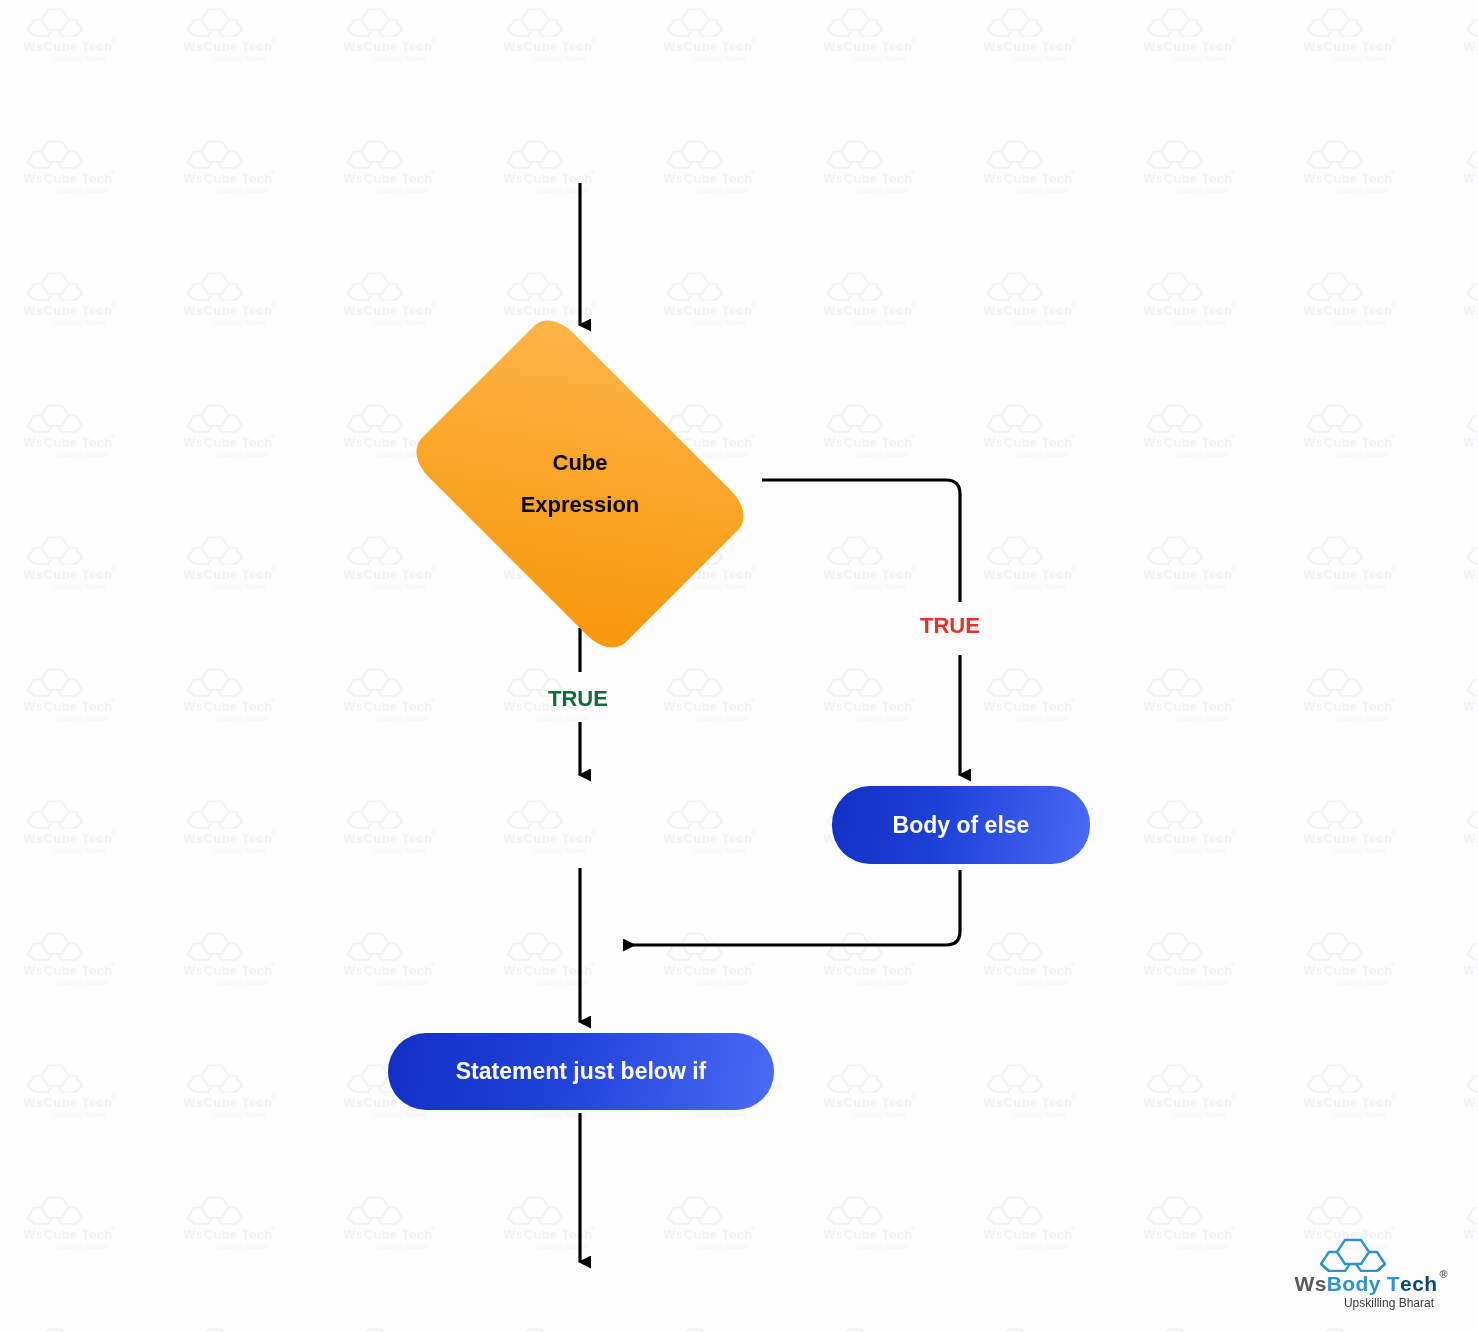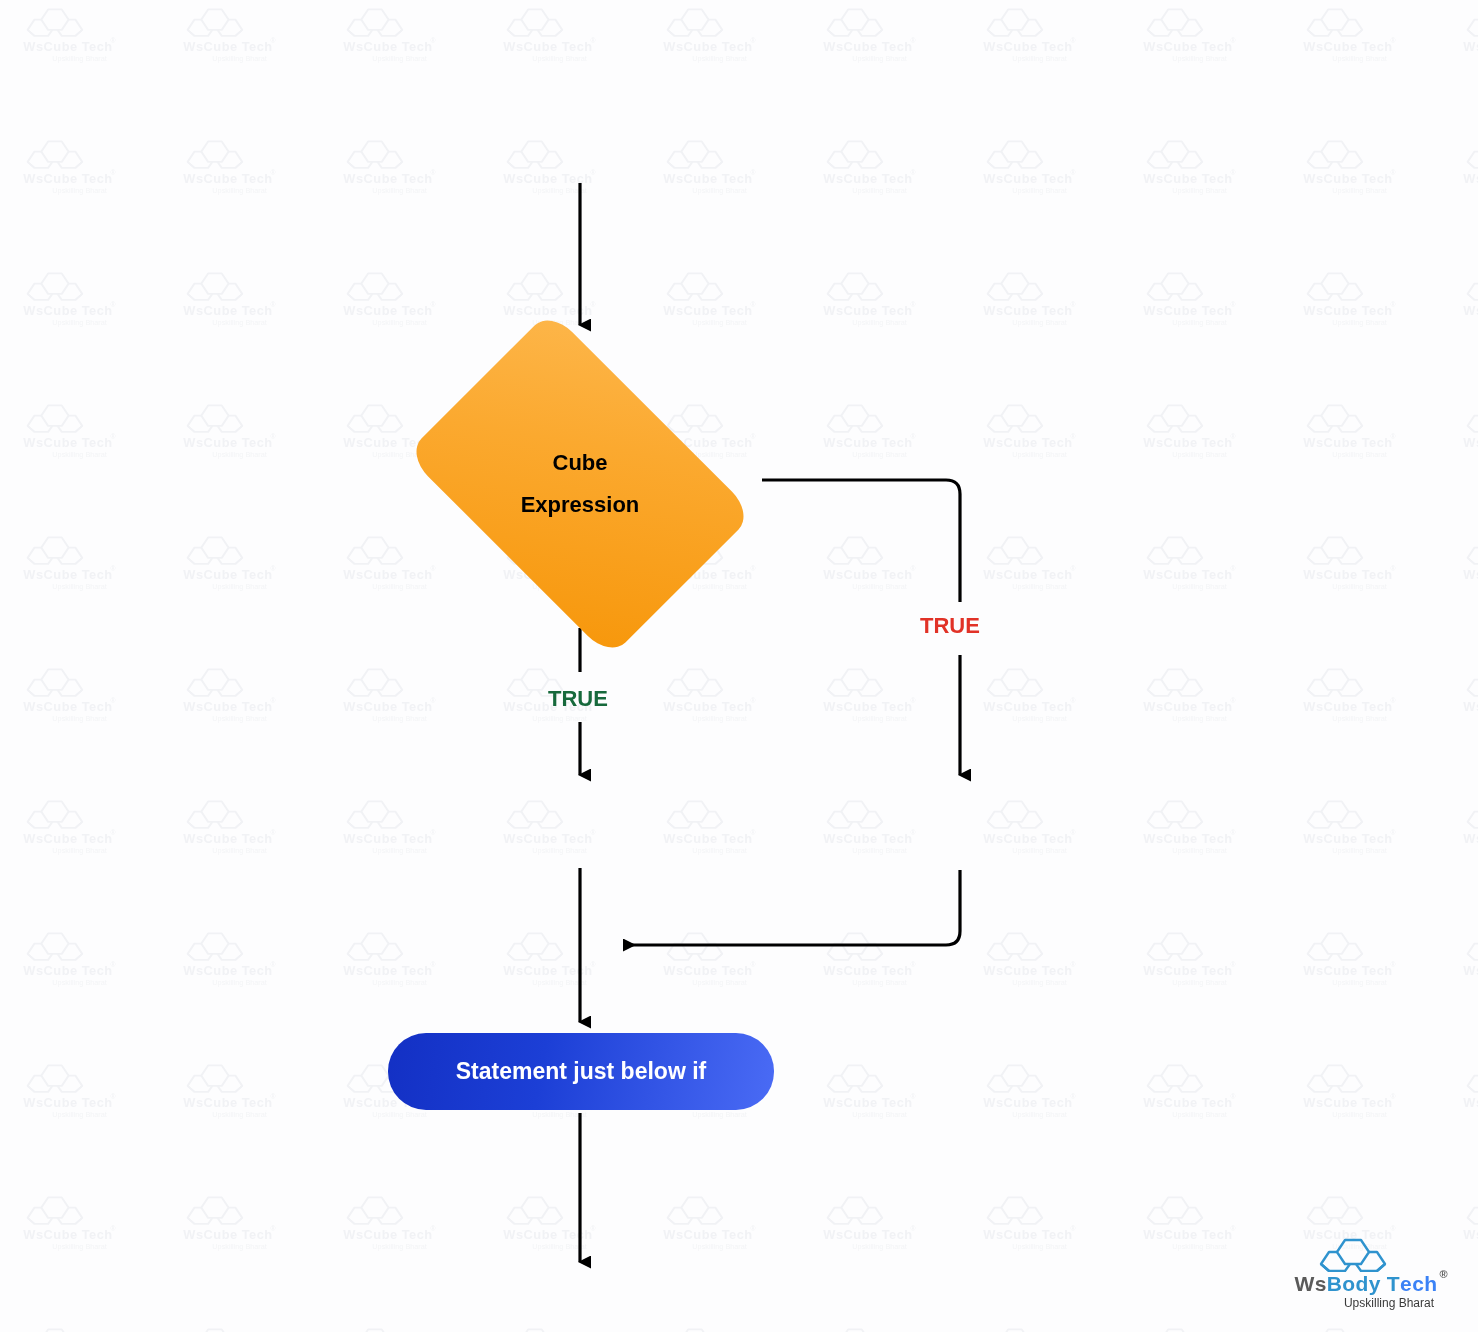--- a/index.html
+++ b/index.html
@@ -130,21 +130,21 @@
     align-items: flex-start;
     font-size: 21px;
     font-weight: bold;
     letter-spacing: 0.4px;
     line-height: 1;
     margin-top: 1px;
   }
   .wm-ws   { color: #5A5A5A; }
   .wm-cube { color: #2F93CE; }
   .wm-t    { color: #2F93CE; }
-  .wm-ech  { color: #3b82f6; }
+  .wm-ech  { color: #0c4a6e; }
   .logo-reg {
     font-size: 11px;
     color: #5A5A5A;
     margin-left: 2px;
     position: relative;
     top: -4px;
   }
   #brand-logo .logo-tagline {
     font-size: 12px;
     color: #3A3A3A;
@@ -1740,20 +1740,23 @@
 
   <div class="node" id="decision-node">
     <div class="diamond-shape"></div>
     <div class="diamond-label">
       <span>Cube</span>
       <span>Expression</span>
     </div>
   </div>
 
 
+  <div class="node process-box" id="body-else-node">
+    <span>Body of else</span>
+  </div>
 
   <div class="node process-box" id="statement-node">
     <span>Statement just below if</span>
   </div>
 
   <div class="edge-label" id="label-true">TRUE</div>
   <div class="edge-label" id="label-false">TRUE</div>
 
   <div id="brand-logo">
     <svg class="logo-mark" width="150" height="34" viewBox="0 0 150 34" xmlns="http://www.w3.org/2000/svg">

